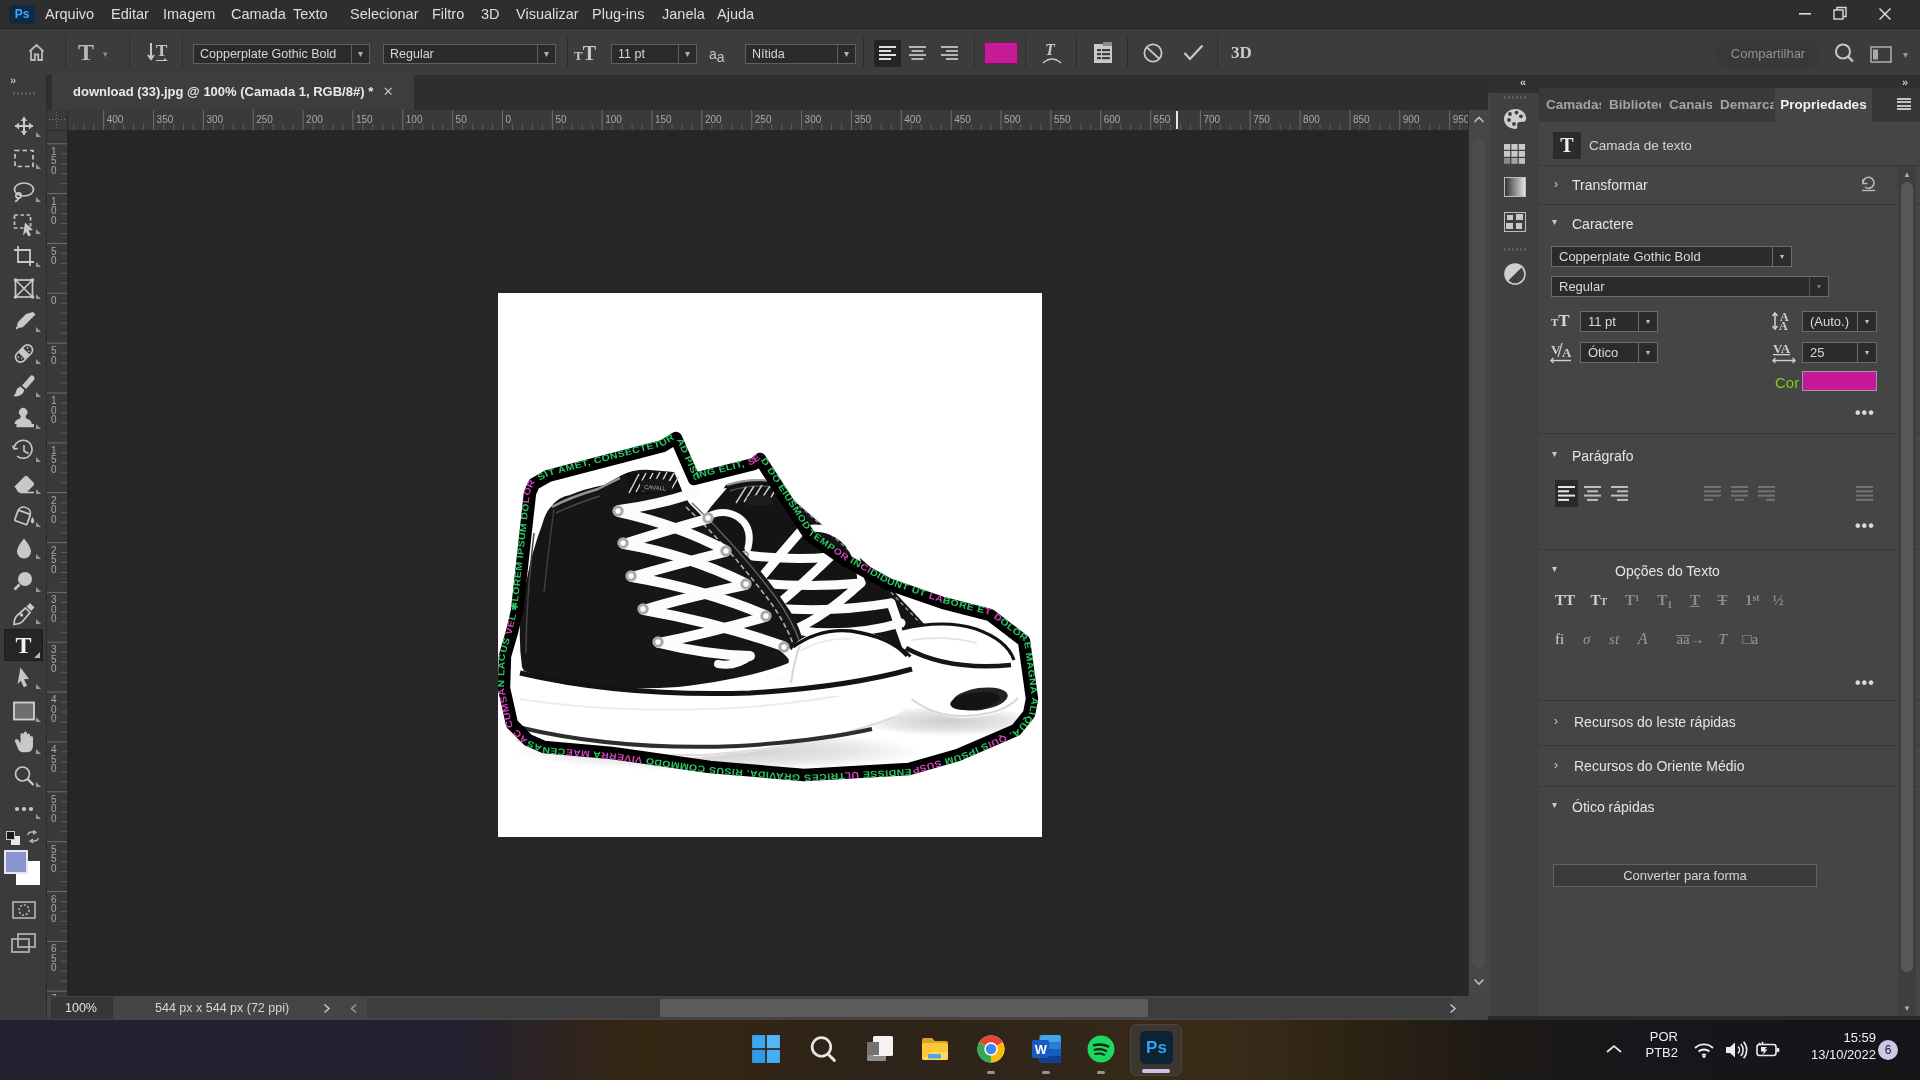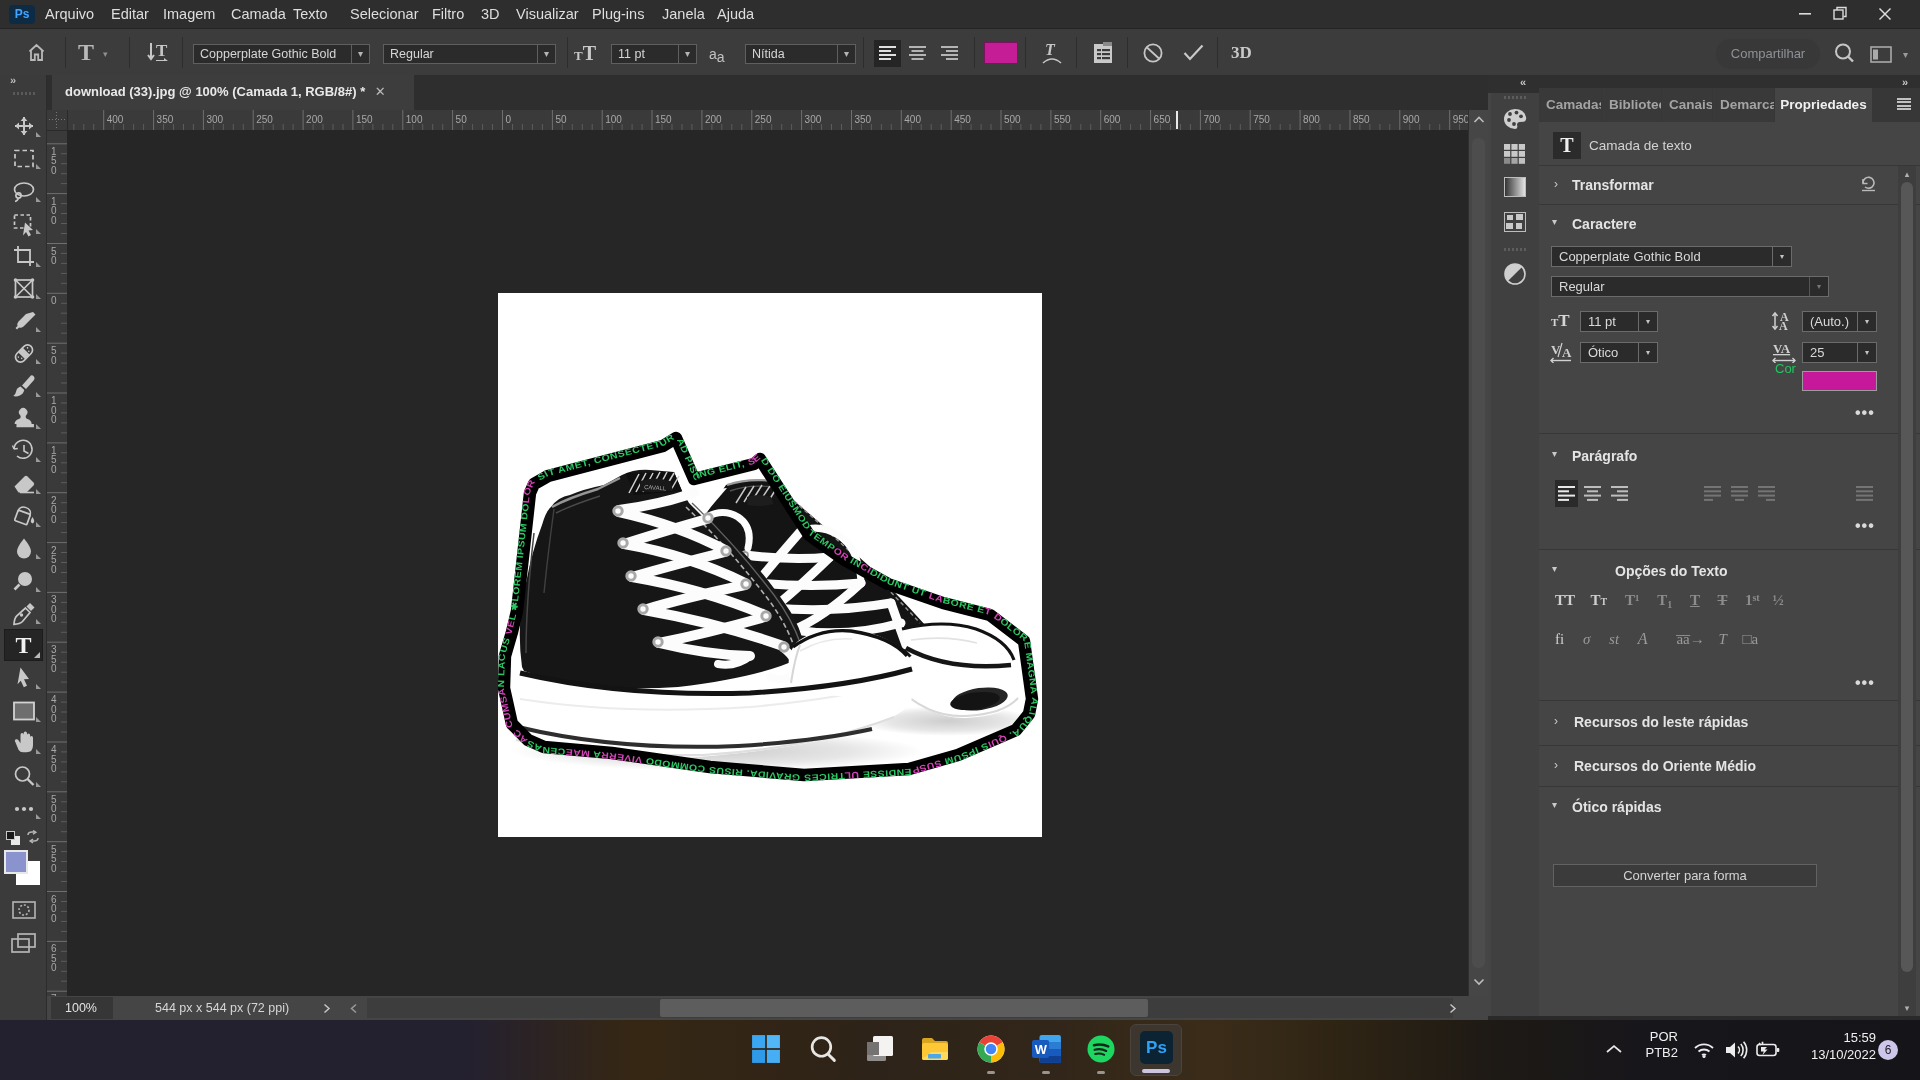--- a/index.html
+++ b/index.html
@@ -16,35 +16,35 @@
   #optbar { position:absolute; left:0; top:28px; width:1920px; height:47px; background:#3c3c3c; border-top:1px solid #232323; }
   .sep { position:absolute; top:8px; height:31px; width:1px; background:#2d2d2d; }
   .field { position:absolute; top:15px; height:20px; background:#2b2b2b; border:1px solid #5f5f5f; color:#d6d6d6;
      font-size:12.5px; line-height:18px; padding-left:6px; }
   .field .chev { position:absolute; right:0; top:0; bottom:0; width:18px; border-left:1px solid #5f5f5f; color:#b4b4b4; text-align:center; line-height:18px; font-size:10px; }
   
   #toolbar { position:absolute; left:0; top:75px; width:47px; height:945px; background:#3b3b3b; border-right:1px solid #2c2c2c; }
   
   #tabbar { position:absolute; left:47px; top:75px; width:1441px; height:35px; background:#2e2e2e; }
   #doctab { position:absolute; left:5px; top:0px; width:362px; height:35px; background:#3d3d3d; color:#e9e9e9;
-    font-size:13px; font-weight:bold; line-height:34px; padding-left:13px; }
+    font-size:13px; font-weight:bold; line-height:34px; padding-left:21px; }
   #rulerh { position:absolute; left:47px; top:110px; width:1421px; height:20px; background:#3a3a3a; border-bottom:1px solid #262626; }
   #rulerv { position:absolute; left:47px; top:130px; width:20px; height:866px; background:#3a3a3a; border-right:1px solid #262626; }
   #docimg { position:absolute; left:498px; top:293px; width:544px; height:544px; background:#ffffff; }
   #vscroll { position:absolute; left:1468px; top:130px; width:20px; height:866px; background:#464646; border-left:1px solid #2f2f2f; }
   #statusbar { position:absolute; left:47px; top:996px; width:1441px; height:24px; background:#454545; color:#dddddd; font-size:12px; }
   
   #rightpane { position:absolute; left:1488px; top:75px; width:432px; height:945px; background:#454545; }
   #rtopstrip { position:absolute; left:0; top:0; width:432px; height:18px; background:#2f2f2f; color:#c8c8c8; }
   #iconcol { position:absolute; left:3px; top:18px; width:48px; height:927px; background:#404040; }
   #paneltabs { position:absolute; left:51px; top:13px; width:381px; height:34px; background:#373737; }
   #panelbody { position:absolute; left:51px; top:47px; width:381px; height:898px; background:#454545; color:#cccccc; }
   .ptab { position:absolute; top:0; height:34px; font-size:13.5px; font-weight:bold; color:#a3a3a3; line-height:34px; overflow:hidden; }
   .sect-sep { position:absolute; left:0; width:100%; height:1px; background:#373737; }
-  .shead { position:absolute; font-size:14px; font-weight:bold; color:#e4e4e4; }
+  .shead { position:absolute; font-size:14px; font-weight:normal; color:#e4e4e4; }
   .pfield { position:absolute; height:21px; background:#2b2b2b; border:1px solid #6b6b6b; color:#d9d9d9; font-size:13px; line-height:19px; padding-left:7px; }
   .pchev { position:absolute; right:0; top:0; bottom:0; width:19px; border-left:1px solid #6b6b6b; color:#c4c4c4; font-size:8px; text-align:center; line-height:20px; }
   .qbtn { position:absolute; left:14px; width:264px; height:23px; background:#3b3b3b; border:1px solid #626262; color:#d4d4d4;
      font-size:13px; text-align:center; line-height:21px; }
   
   #taskbar { position:absolute; left:0; top:1020px; width:1920px; height:60px;
     background:linear-gradient(90deg,#232030 0%,#232030 24%,#362714 33%,#2e2318 45%,#312619 55%,#3b2c19 63%,#2e2414 70%,#1d1915 78%,#17161b 86%,#141419 100%); }
   .tbi { position:absolute; top:14px; width:30px; height:30px; }
 </style>
 </head>
@@ -947,21 +947,21 @@
     <div class="pfield" style="left:41px;top:220px;width:78px;">Ótico<span class="pchev">▾</span></div>
     <svg style="position:absolute;left:232px;top:219px;" width="28" height="22" viewBox="0 0 28 22">
       <text x="2" y="12" font-family="Liberation Serif" font-size="13" font-weight="bold" fill="#d0d0d0" text-decoration="underline">VA</text>
       <g stroke="#d0d0d0" stroke-width="1.4" fill="none">
           <path d="M2 19.5 h22"></path>
           <path d="M4.5 17 L2 19.5 l2.5 2.5"></path>
           <path d="M21.5 17 L24 19.5 l-2.5 2.5"></path>
         </g>
     </svg>
     <div class="pfield" style="left:263px;top:220px;width:75px;">25<span class="pchev">▾</span></div>
-    <div style="position:absolute;left:236px;top:239px;font-size:13px;color:#22c55e;">Cor</div>
+    <div style="position:absolute;left:236px;top:252px;font-size:15px;color:#84cc16;">Cor</div>
     <div style="position:absolute;left:263px;top:249px;width:75px;height:20px;background:#c5189a;border:1px solid #9b9b9b;"></div>
     <div style="position:absolute;left:316px;top:282px;color:#d9d9d9;font-size:16px;letter-spacing:1px;font-weight:bold;">•••</div>
     <div class="sect-sep" style="top:311px;"></div>
     <div style="position:absolute;left:13px;top:326px;color:#c9c9c9;font-size:10px;">▾</div>
     <div class="shead" style="left:33px;top:326px;">Parágrafo</div>
     <div style="position:absolute;left:16px;top:358px;width:23px;height:27px;background:#2a2a2a;"></div>
     <svg style="position:absolute;left:19px;top:364px;" width="17" height="15" viewBox="0 0 17 15">
         <g fill="#e8e8e8">
           <rect width="17" height="2"></rect>
           <rect y="4.3" width="11" height="2"></rect>

